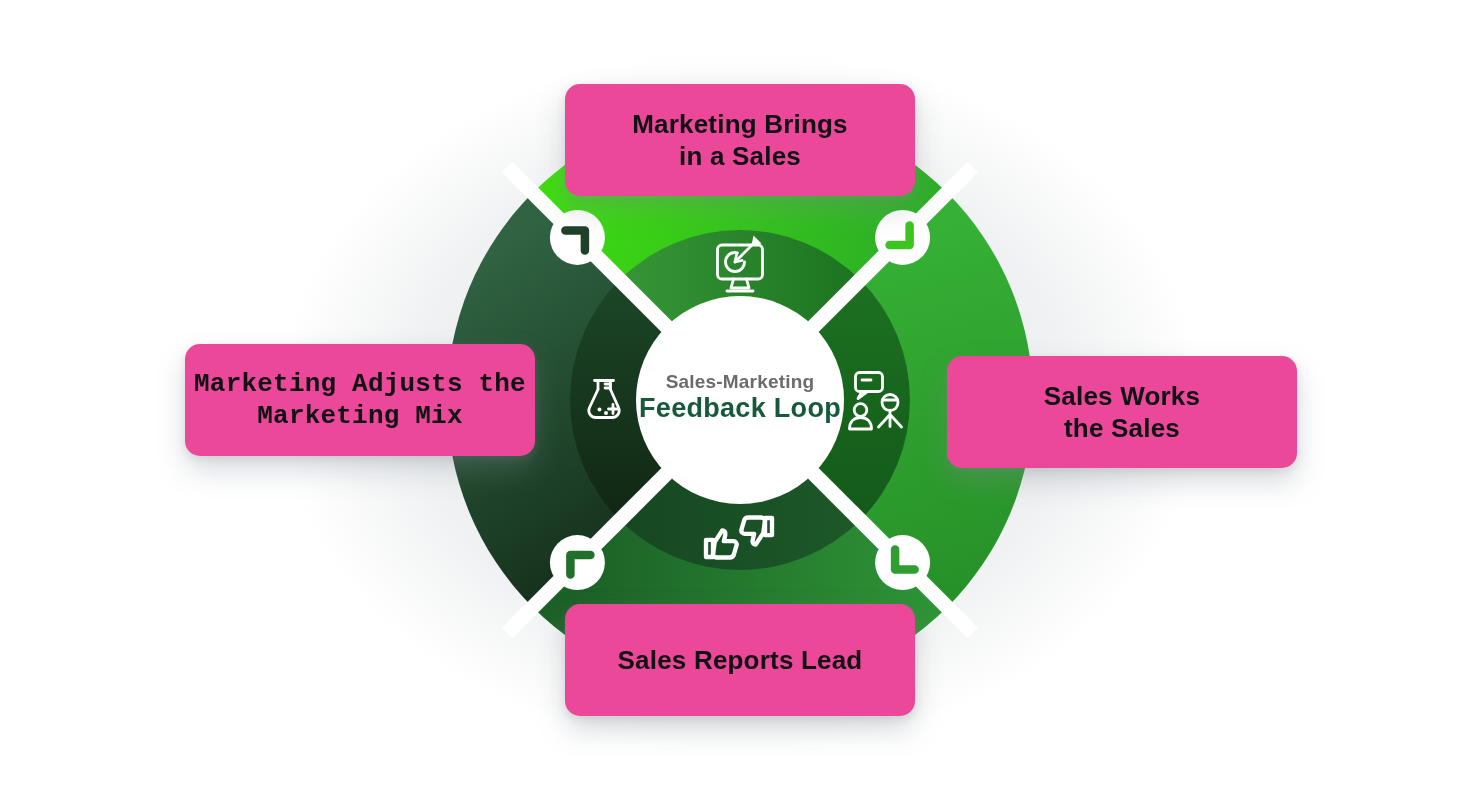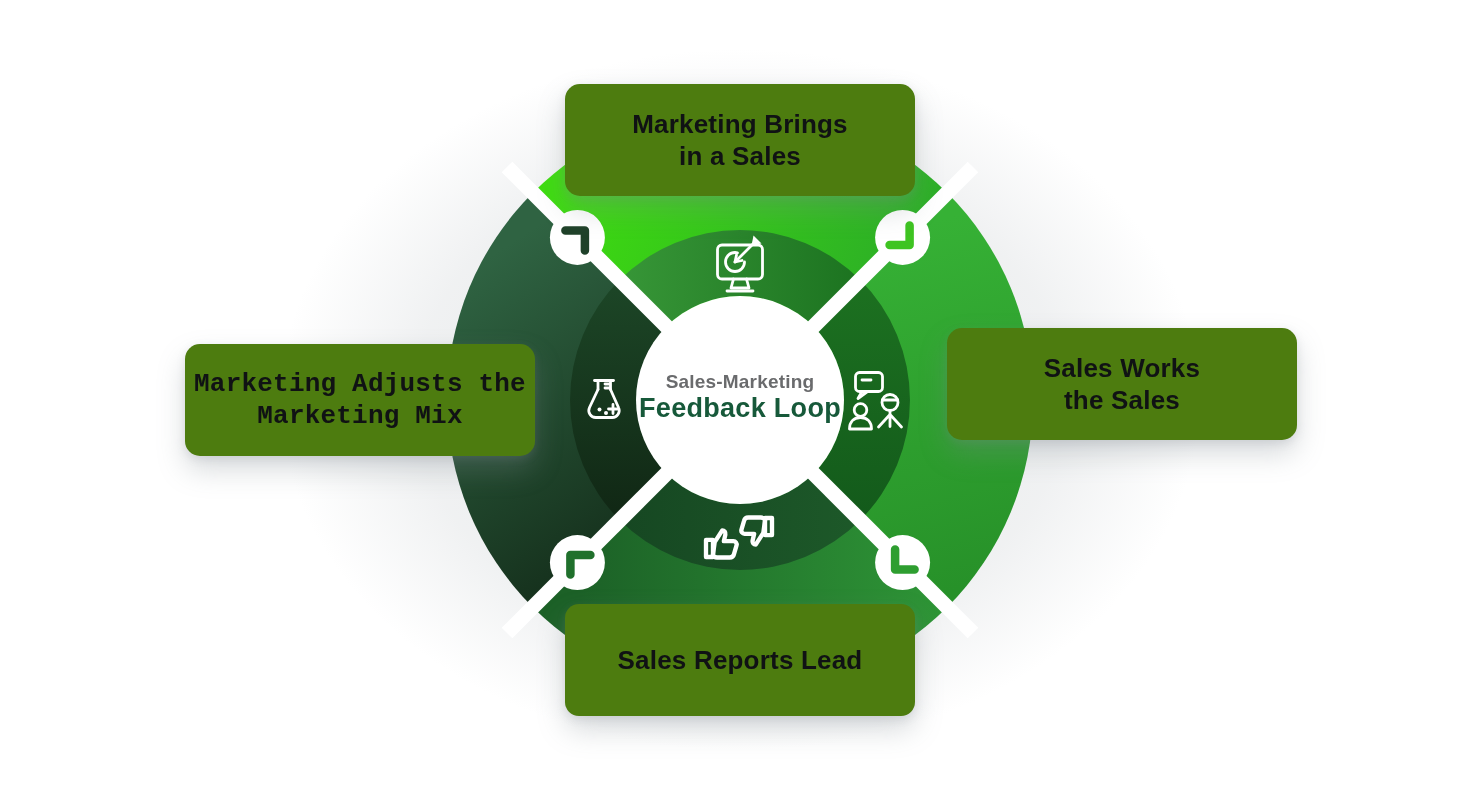--- a/index.html
+++ b/index.html
@@ -8,30 +8,30 @@
     background:#ffffff;
     font-family:"Liberation Sans", sans-serif;
   }
   .halo{
     position:absolute;left:150px;top:-50px;width:1180px;height:900px;
     background:radial-gradient(closest-side, rgba(186,192,196,.42), rgba(186,192,196,.22) 55%, rgba(186,192,196,0) 78%);
     pointer-events:none;
   }
   .diagram-svg{position:absolute;left:0;top:0;}
   .step-card{
-    position:absolute;width:350px;height:112px;background:#4d7c0f;border-radius:15px;
+    position:absolute;width:350px;height:112px;background:#ec4899;border-radius:15px;
     box-shadow:0 14px 28px rgba(125,135,142,.30), 0 3px 8px rgba(125,135,142,.18);
     display:flex;flex-direction:column;align-items:center;justify-content:center;
     text-align:center;color:#101214;font-weight:bold;font-size:26px;line-height:1.25;
     letter-spacing:.2px;
   }
   .step-card span{display:block;}
   .card-top{left:565px;top:84px;}
-  .card-right{left:947px;top:328px;}
-  .card-bottom{left:565px;top:604px;border-radius:14px;}
+  .card-right{left:947px;top:356px;}
+  .card-bottom{left:565px;top:604px;}
   .card-left{left:185px;top:344px;font-family:Liberation Mono, monospace;}
   .center-sub{font-size:19px;font-weight:600;fill:#6a6b6d;letter-spacing:.2px;}
   .center-title{font-size:27px;font-weight:bold;fill:#17593a;letter-spacing:.3px;}
   .icon{stroke:#ffffff;fill:none;stroke-width:2.8;stroke-linecap:round;stroke-linejoin:round;}
 </style>
 </head>
 <body>
 
 <div class="halo"></div>
 

